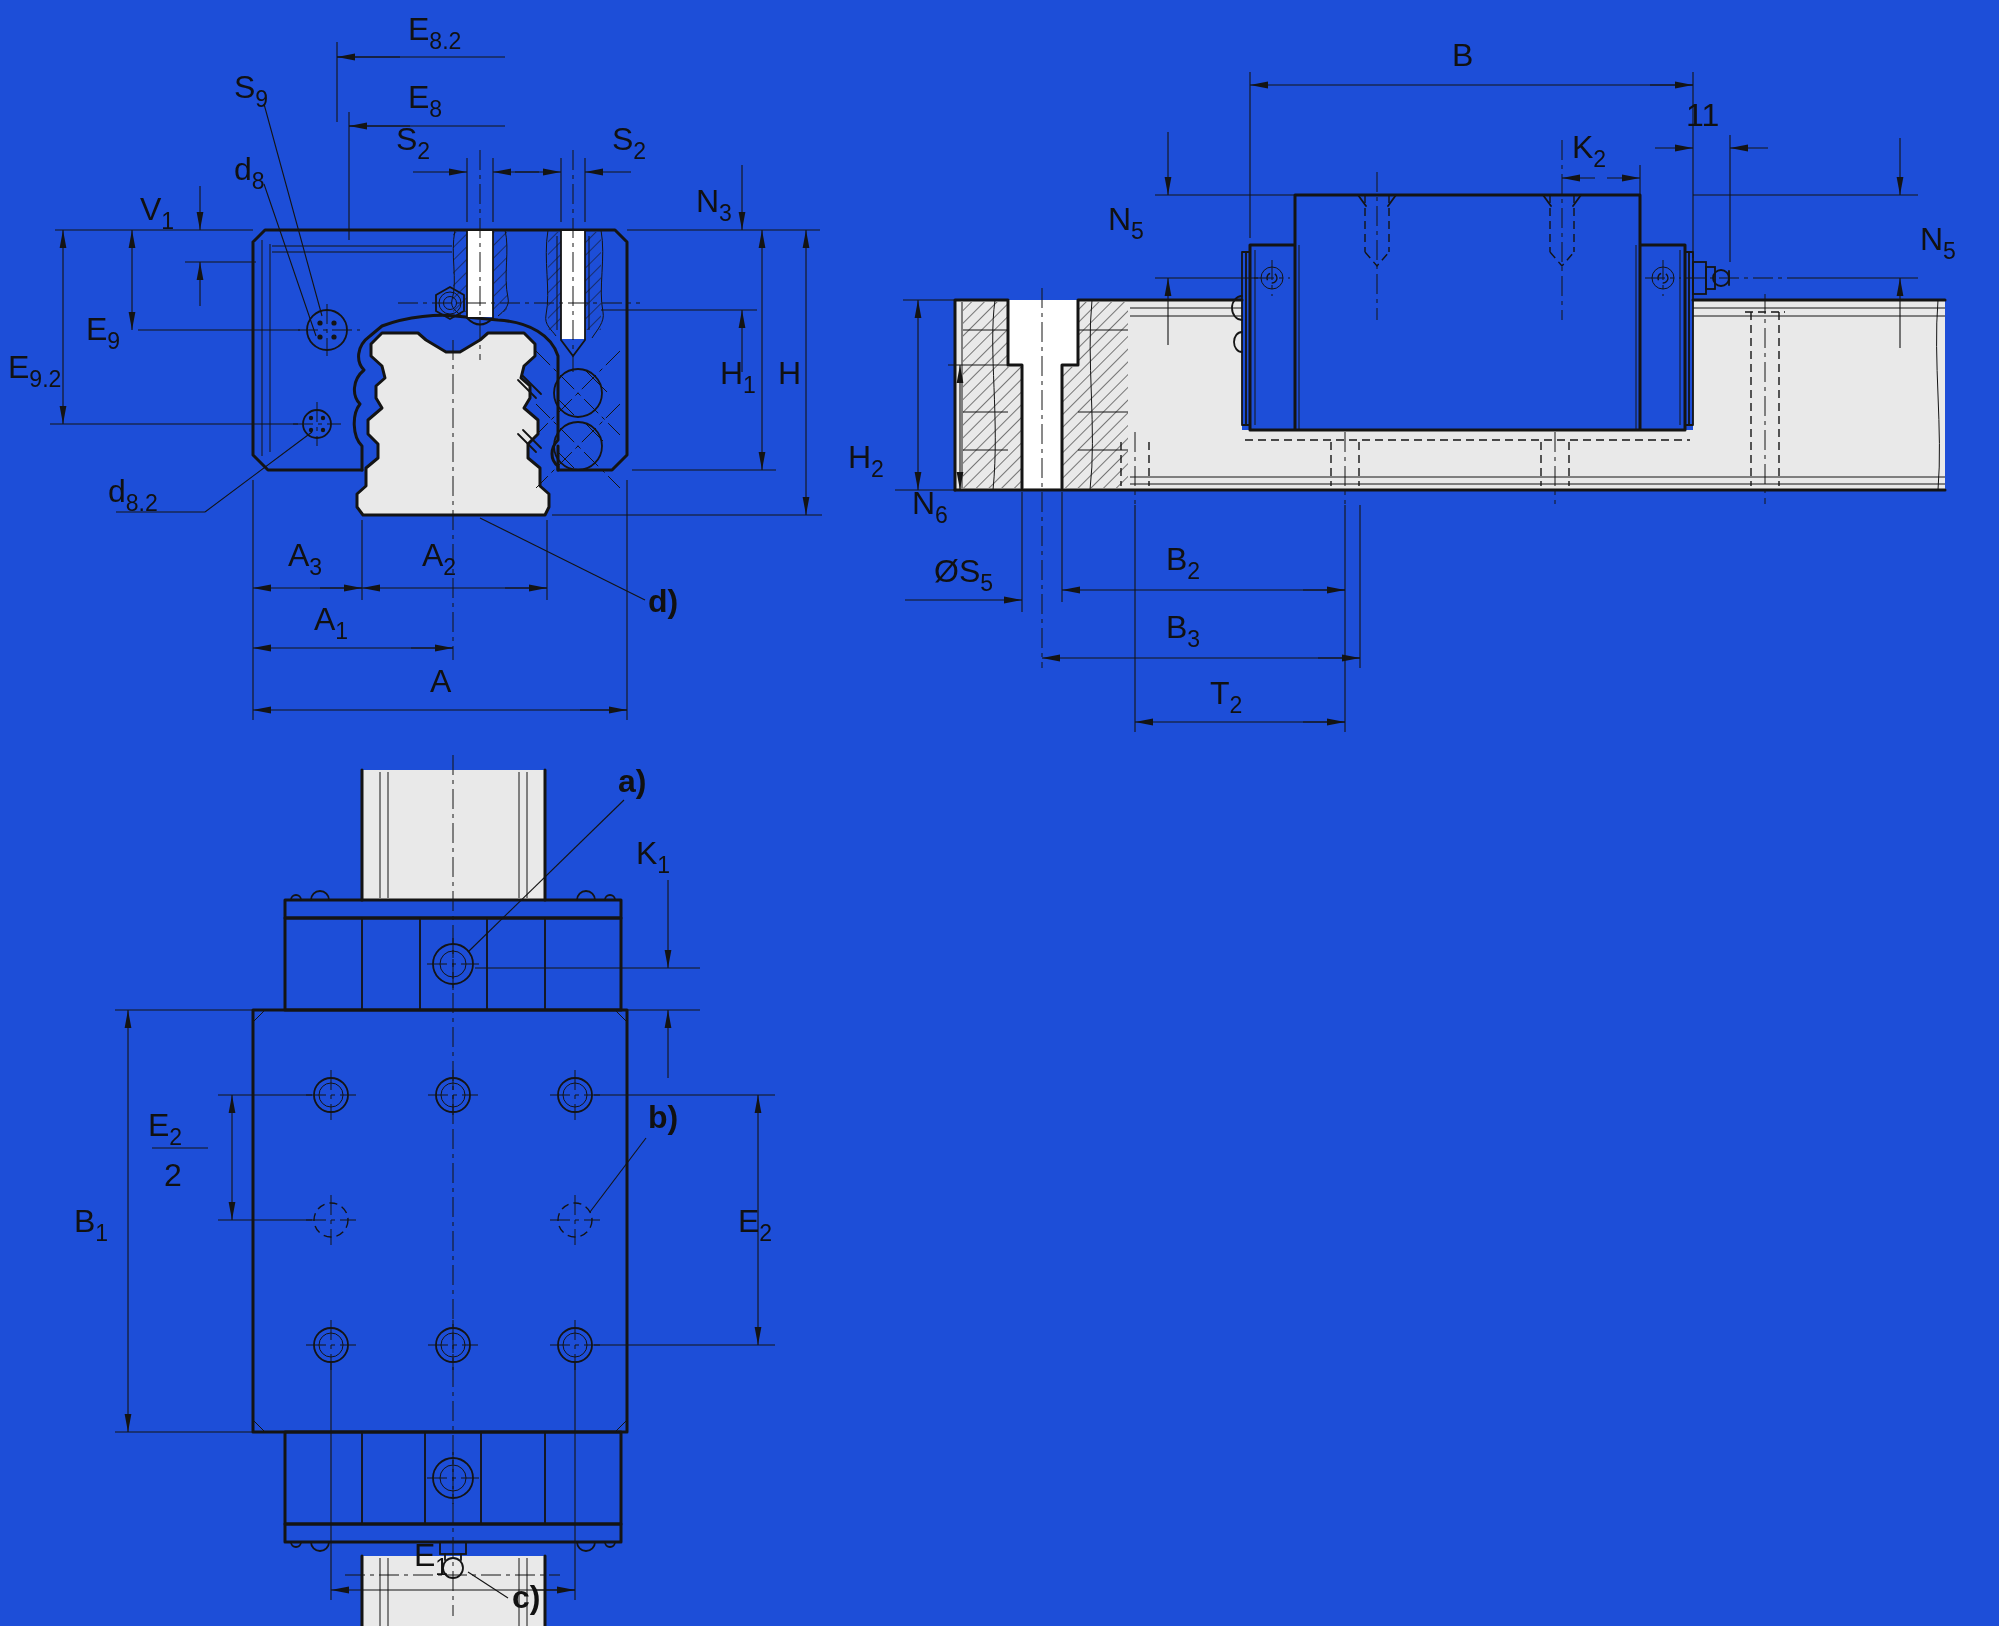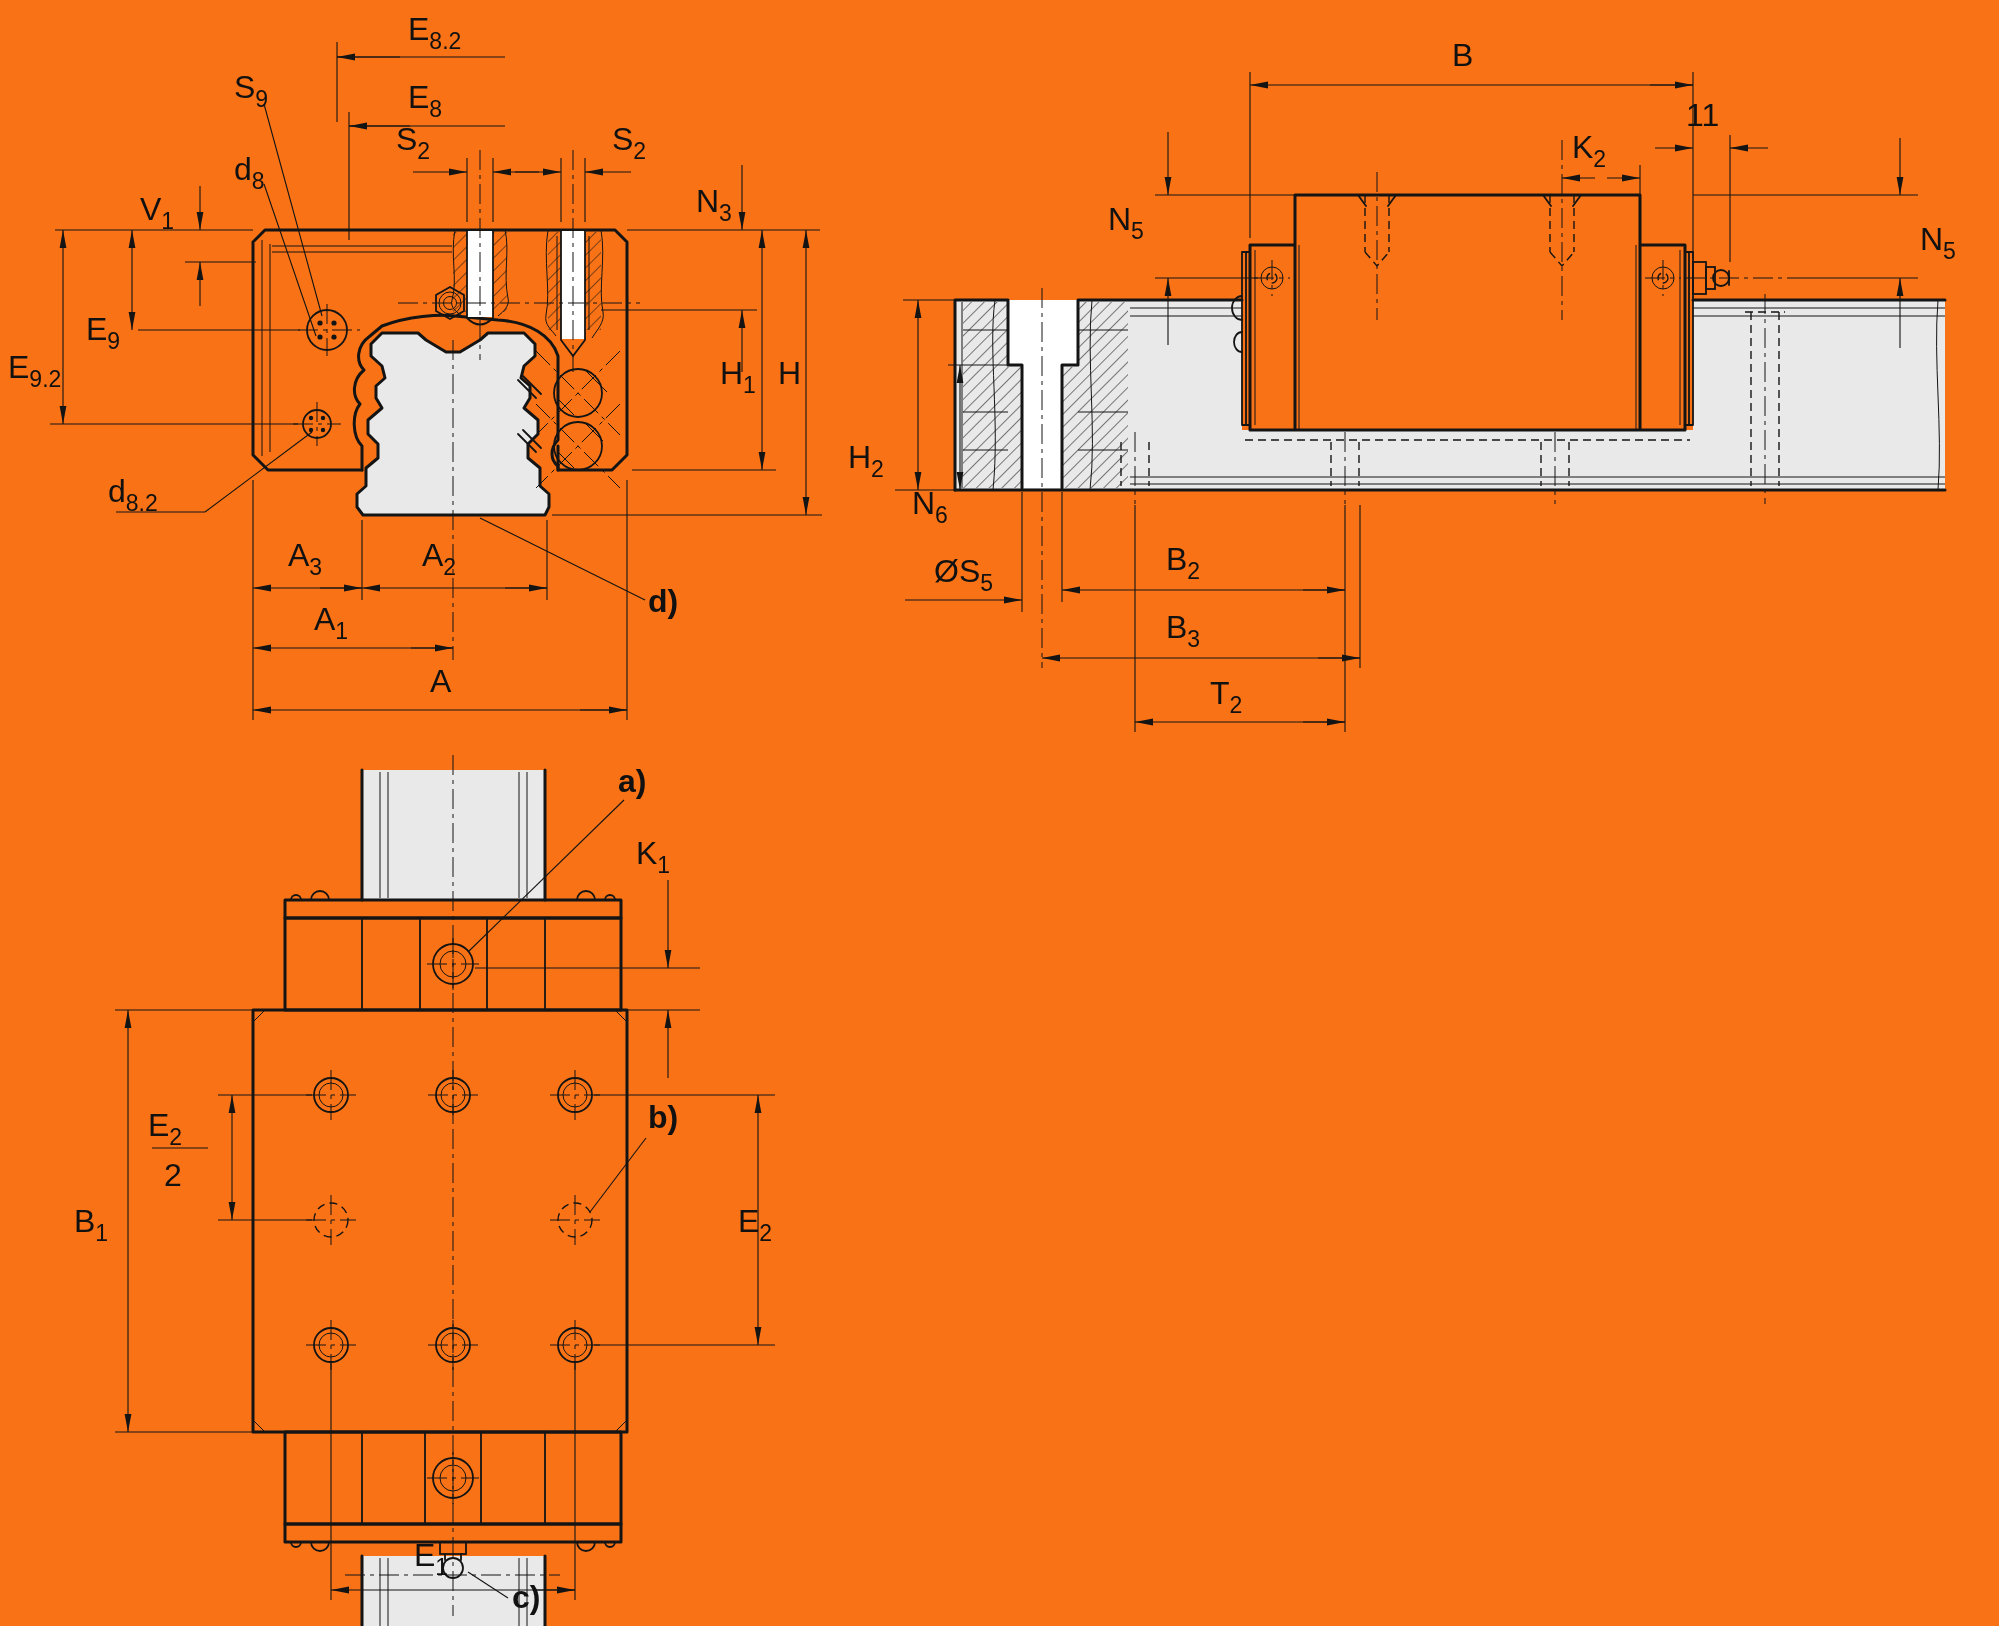--- a/index.html
+++ b/index.html
@@ -1,16 +1,16 @@
 <!DOCTYPE html>
 <html style="--ln: #141414; --part: #e9e9e9;"><head>
 <meta charset="utf-8">
 <style>
   html,body{margin:0;padding:0;background:#fff;}
-  .stage{position:relative;width:1999px;height:1626px;background:#f97316;overflow:hidden;}
+  .stage{position:relative;width:1999px;height:1626px;background:#1d4ed8;overflow:hidden;}
   svg{display:block;}
   
   .k{stroke:var(--ln,#141414);stroke-width:3;fill:none;stroke-linecap:round;stroke-linejoin:round;}
   .m{stroke:var(--ln,#141414);stroke-width:1.8;fill:none;stroke-linecap:round;}
   .s{stroke:var(--ln,#141414);stroke-width:1;fill:none;}
   .dim{stroke:var(--ln,#141414);stroke-width:1.1;fill:none;}
   .cl{stroke:var(--ln,#141414);stroke-width:1;fill:none;stroke-dasharray:20 5 4 5;}
   .hid{stroke:var(--ln,#141414);stroke-width:1.4;fill:none;stroke-dasharray:8 5;}
   .gray{fill:var(--part,#e9e9e9);stroke:none;}
   .wht{fill:#fff;stroke:none;}

